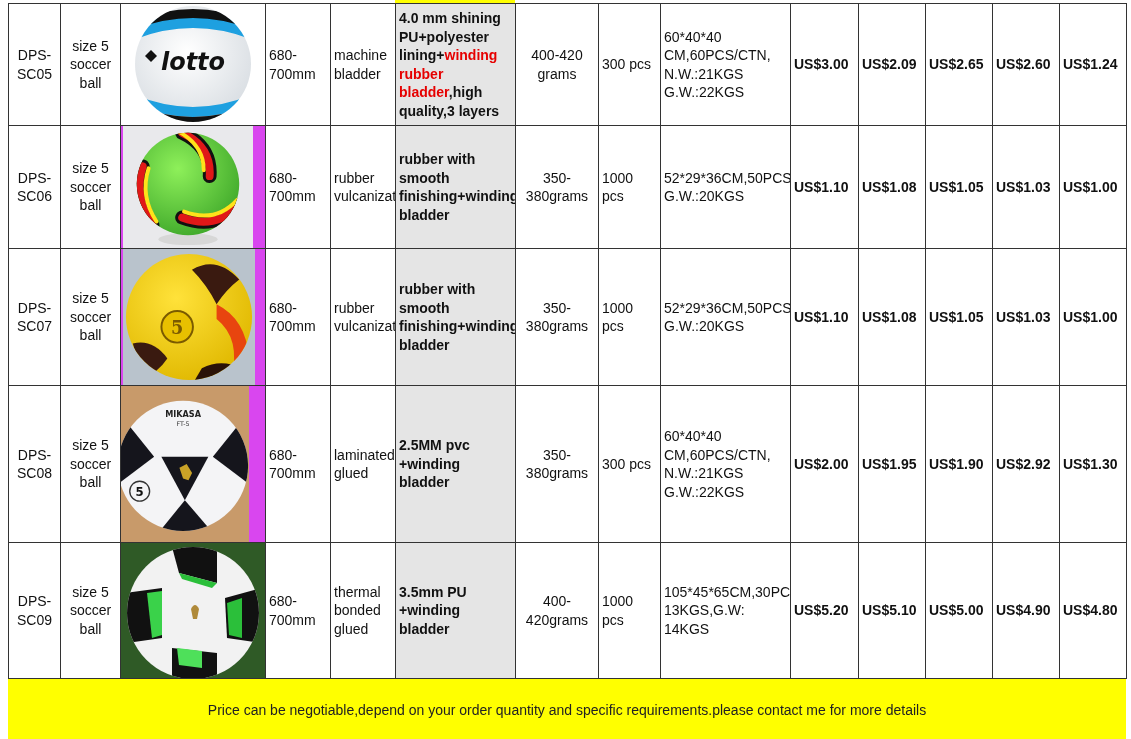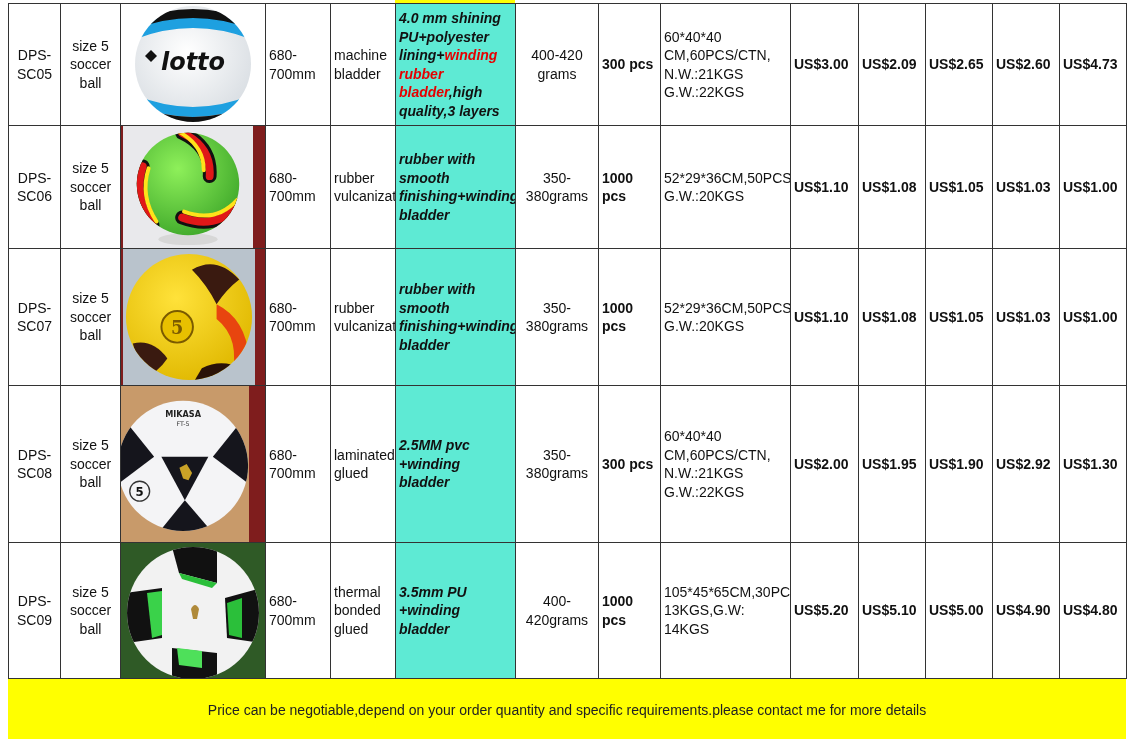--- a/index.html
+++ b/index.html
@@ -1,23 +1,23 @@
 <!DOCTYPE html>
 <html><head>
 <meta charset="utf-8">
 <style>
   html, body { margin:0; padding:0; background:#ffffff; }
   body { width:1131px; height:739px; position:relative; overflow:hidden; font-family:"Liberation Sans", sans-serif; color:#111; }
   .tbl { position:absolute; left:8px; top:3px; width:1118px; border-collapse:collapse; table-layout:fixed; }
   .tbl td { border:1.5px solid #333; padding:0 3px; vertical-align:middle; font-size:14px; line-height:18.5px; overflow:hidden; }
   .c-code, .c-name { text-align:center; }
-  .c-img { padding:0 !important; position:relative; background:#7f1d1d; }
-  .c-mat { background:#5eead4; font-weight:bold; font-size:14px; line-height:19px;font-style:italic; }
+  .c-img { padding:0 !important; position:relative; background:#d946ef; }
+  .c-mat { background:#e5e5e5; font-weight:bold; font-size:14px; line-height:19px; }
   .c-weight { text-align:center; font-weight:normal; }
-  .c-moq { font-weight:bold; }
+  .c-moq { font-weight:normal; }
   .c-price { text-align:left; font-weight:bold; white-space:nowrap; padding:0 2px; }
   .red { color:#e60000; }
   .ballwrap { position:absolute; left:-3px; right:-2px; top:0; bottom:0; display:flex; align-items:center; justify-content:center; overflow:hidden; }
   .footer { position:absolute; left:8px; top:678px; width:1118px; height:61px; background:#ffff00; border-top:1.5px solid #333; display:flex; align-items:center; justify-content:center; font-size:14px; color:#222; }
   .topsliver { position:absolute; left:395px; top:0; width:120px; height:4px; background:#ffff00; }
 </style>
 </head>
 <body>
 
 <div class="topsliver"></div>
@@ -71,21 +71,21 @@
       <td>680-700mm</td>
       <td>machine bladder</td>
       <td class="c-mat"><span>4.0 mm shining PU+polyester lining+</span><span class="red">winding rubber bladder</span><span>,high quality,3 layers</span></td>
       <td class="c-weight">400-420 grams</td>
       <td class="c-moq">300 pcs</td>
       <td>60*40*40 CM,60PCS/CTN, N.W.:21KGS G.W.:22KGS</td>
       <td class="c-price">US$3.00</td>
       <td class="c-price">US$2.09</td>
       <td class="c-price">US$2.65</td>
       <td class="c-price">US$2.60</td>
-      <td class="c-price">US$4.73</td>
+      <td class="c-price">US$1.24</td>
     </tr>
 
     <tr style="height:123px">
       <td class="c-code">DPS-SC06</td>
       <td class="c-name">size 5 soccer ball</td>
       <td class="c-img">
         <div class="ballwrap" style="left:2px;right:12px;background:#e9e9ec">
           <svg width="132" height="123" viewBox="0 0 132 123">
             <defs>
               <clipPath id="b2">

